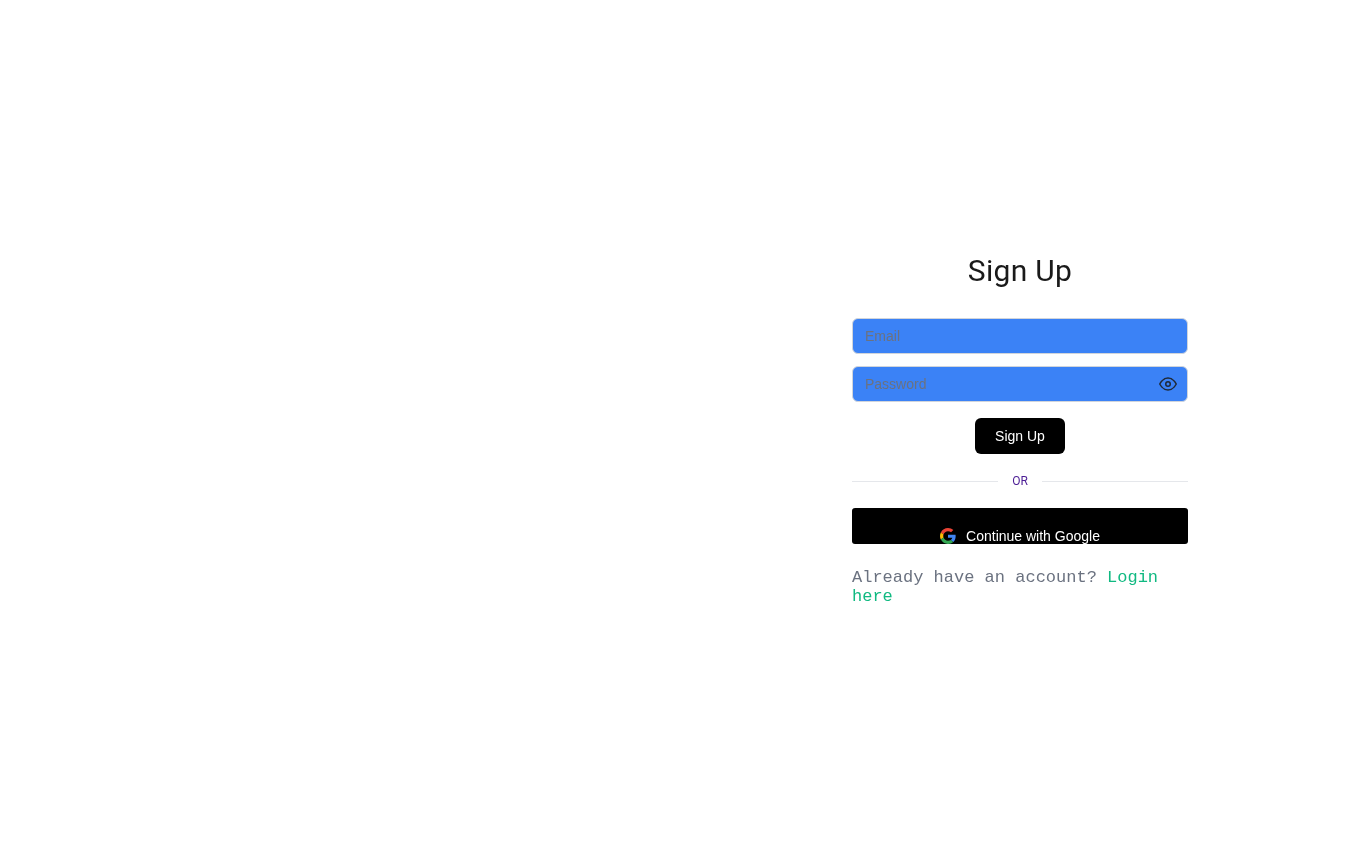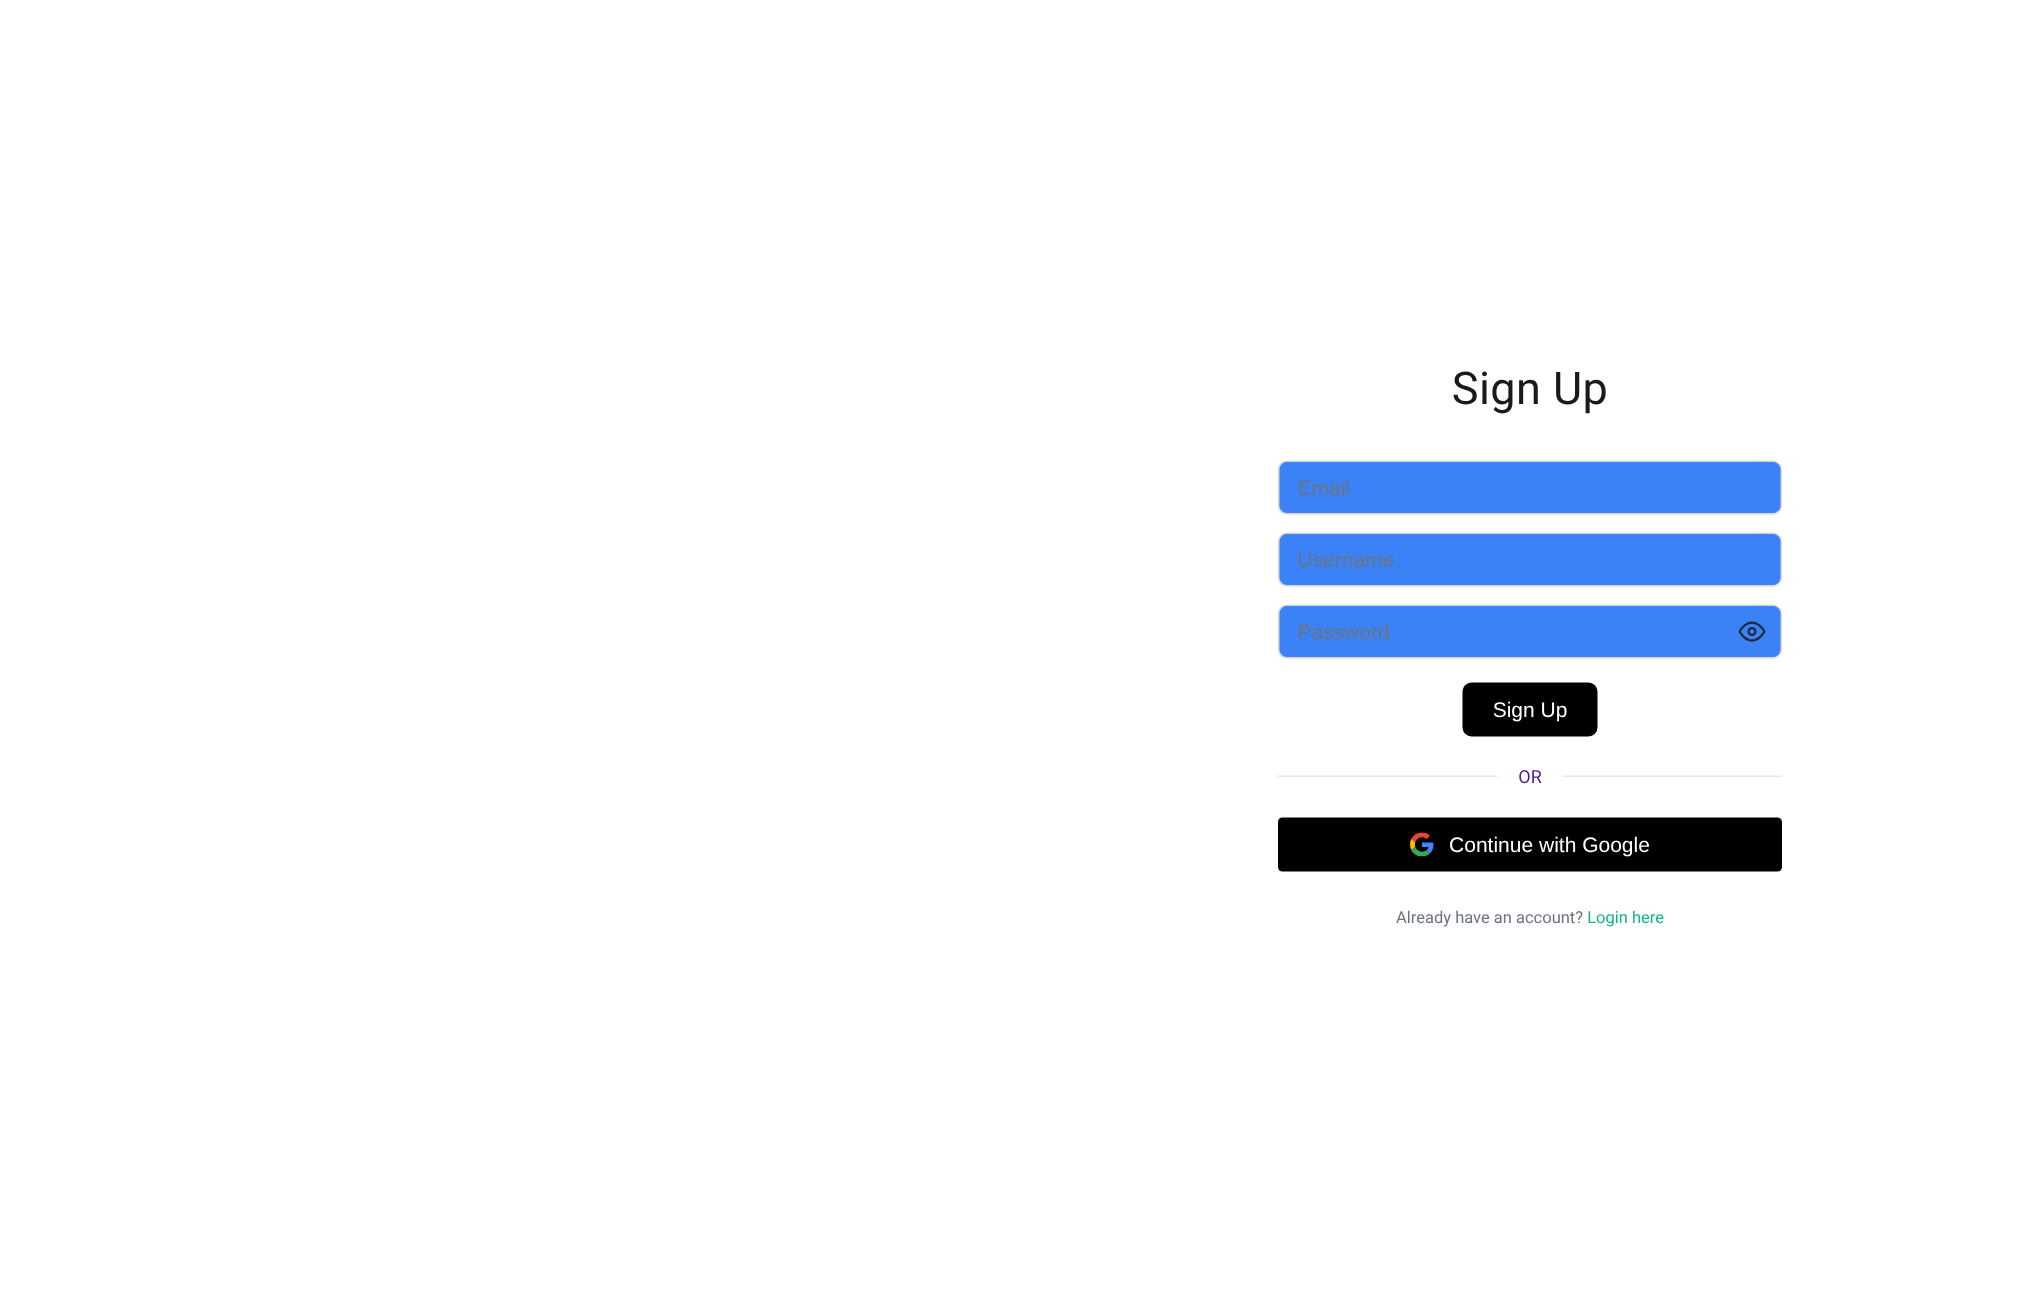--- a/index.html
+++ b/index.html
@@ -105,52 +105,52 @@
     .google-button {
       width: 100%;
       height: 36px;
       background: #000000;
       color: #ffffff;
       border: none;
       border-radius: 3px;
       font-size: 14px;
       cursor: pointer;
       display: flex;
-      align-items: center;
+      align-items: flex-end;
       justify-content: center;
       gap: 10px;
       margin-bottom: 24px;
     }
     .google-icon {
       width: 16px;
       height: 16px;
     }
     .login-prompt {
-      font-size: 11px;
+      font-size: 17px;
       color: #6b7280;
+      font-family: Liberation Mono, monospace;
     }
     .login-link {
       color: #10b981;
       text-decoration: none;
       cursor: pointer;
     }
   </style>
 </head>
 <body>
 
 <div class="left-panel"></div>
 
 <div class="right-panel">
   <div class="form-container">
 
     <h1 class="title">Sign Up</h1>
 
     <input type="email" class="input-field" placeholder="Email" style="">
 
-    <input type="text" class="input-field" placeholder="Username" style="">
 
     <div class="password-wrapper">
       <input type="password" class="input-field" placeholder="Password" style="">
       <span class="eye-toggle">
         <svg width="18" height="18" viewBox="0 0 24 24" fill="none" stroke="currentColor" stroke-width="2" stroke-linecap="round" stroke-linejoin="round">
           <path d="M1 12s4-8 11-8 11 8 11 8-4 8-11 8-11-8-11-8z"></path>
           <circle cx="12" cy="12" r="3"></circle>
         </svg>
       </span>
     </div>

